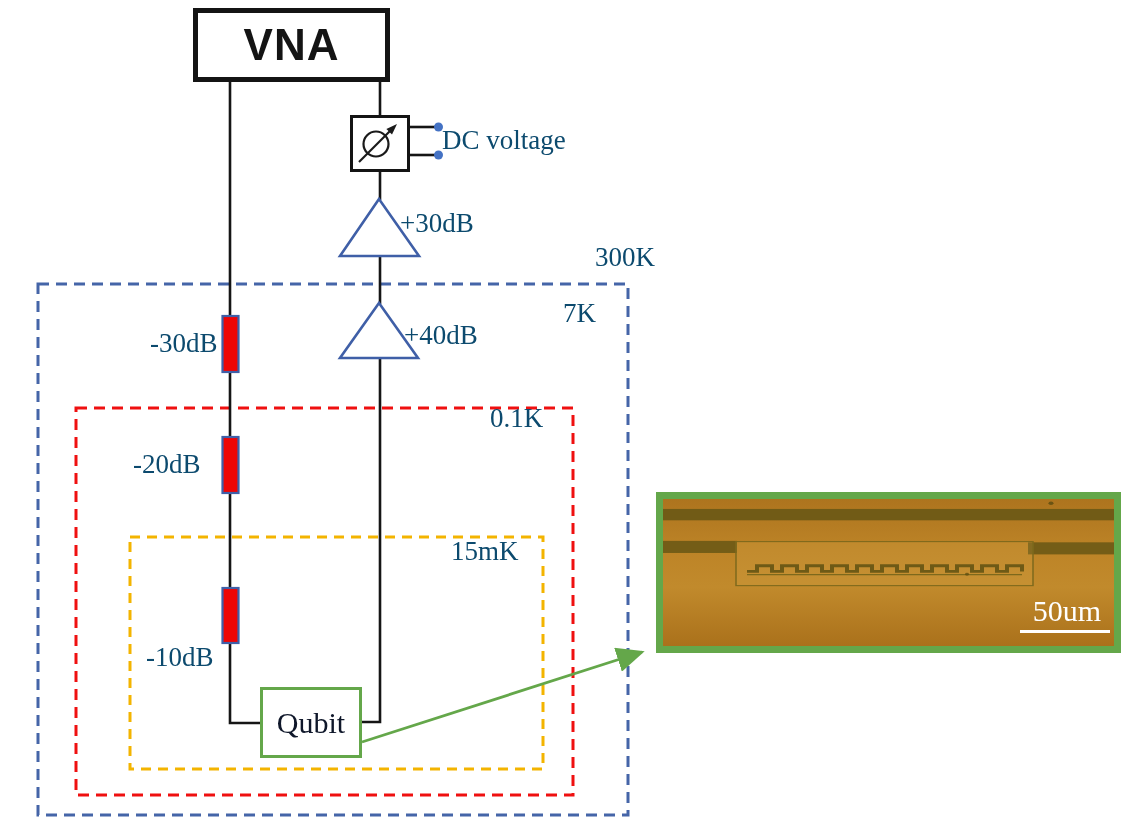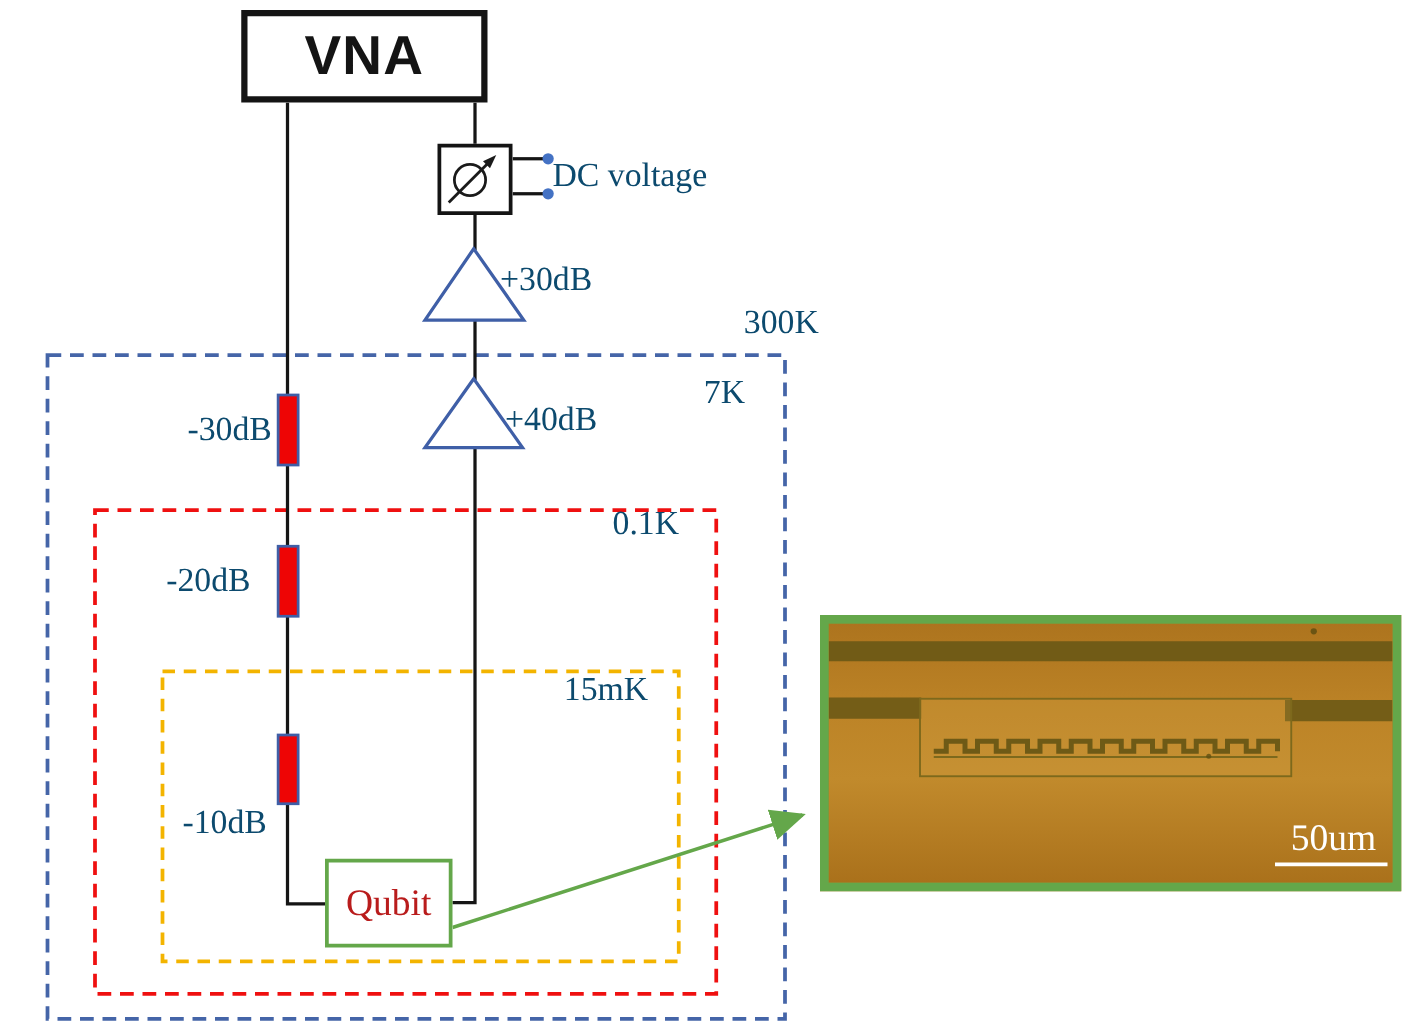--- a/index.html
+++ b/index.html
@@ -26,24 +26,24 @@
            box-sizing:border-box;border:5px solid #141414;background:#ffffff;
            display:flex;align-items:center;justify-content:center;text-align:right;}
   .vna-box span{font:bold 44px "Liberation Sans",sans-serif;color:#141414;letter-spacing:1px;}
 
   .dc-box{position:absolute;left:350px;top:115px;width:60px;height:57px;
           box-sizing:border-box;border:3px solid #141414;background:#ffffff;}
 
   .qubit-box{position:absolute;left:260px;top:687px;width:102px;height:71px;
              box-sizing:border-box;border:3.5px solid var(--green-accent);background:#ffffff;
              display:flex;align-items:center;justify-content:center;}
-  .qubit-box span{font:30px "Liberation Serif",serif;color:#b91c1c;}
+  .qubit-box span{font:30px "Liberation Serif",serif;color:#0f172a;}
 
   
-  .micrograph{position:absolute;left:656px;top:492px;width:465px;height:221px;
+  .micrograph{position:absolute;left:656px;top:492px;width:465px;height:161px;
               box-sizing:border-box;border:7px solid var(--green-accent);background:var(--photo-orange);}
   .micrograph svg{display:block;width:100%;height:100%;}
   .scale-label{position:absolute;right:13px;bottom:20px;font:30px "Liberation Serif",serif;
                color:var(--scale-text);line-height:1;}
   .scale-bar{position:absolute;right:4px;bottom:13px;width:90px;height:3px;
              background:var(--scale-text);}
 
   
   .wire{stroke:var(--wire);stroke-width:2.6;fill:none;}
   .stage-rect{fill:none;stroke-width:3;}

